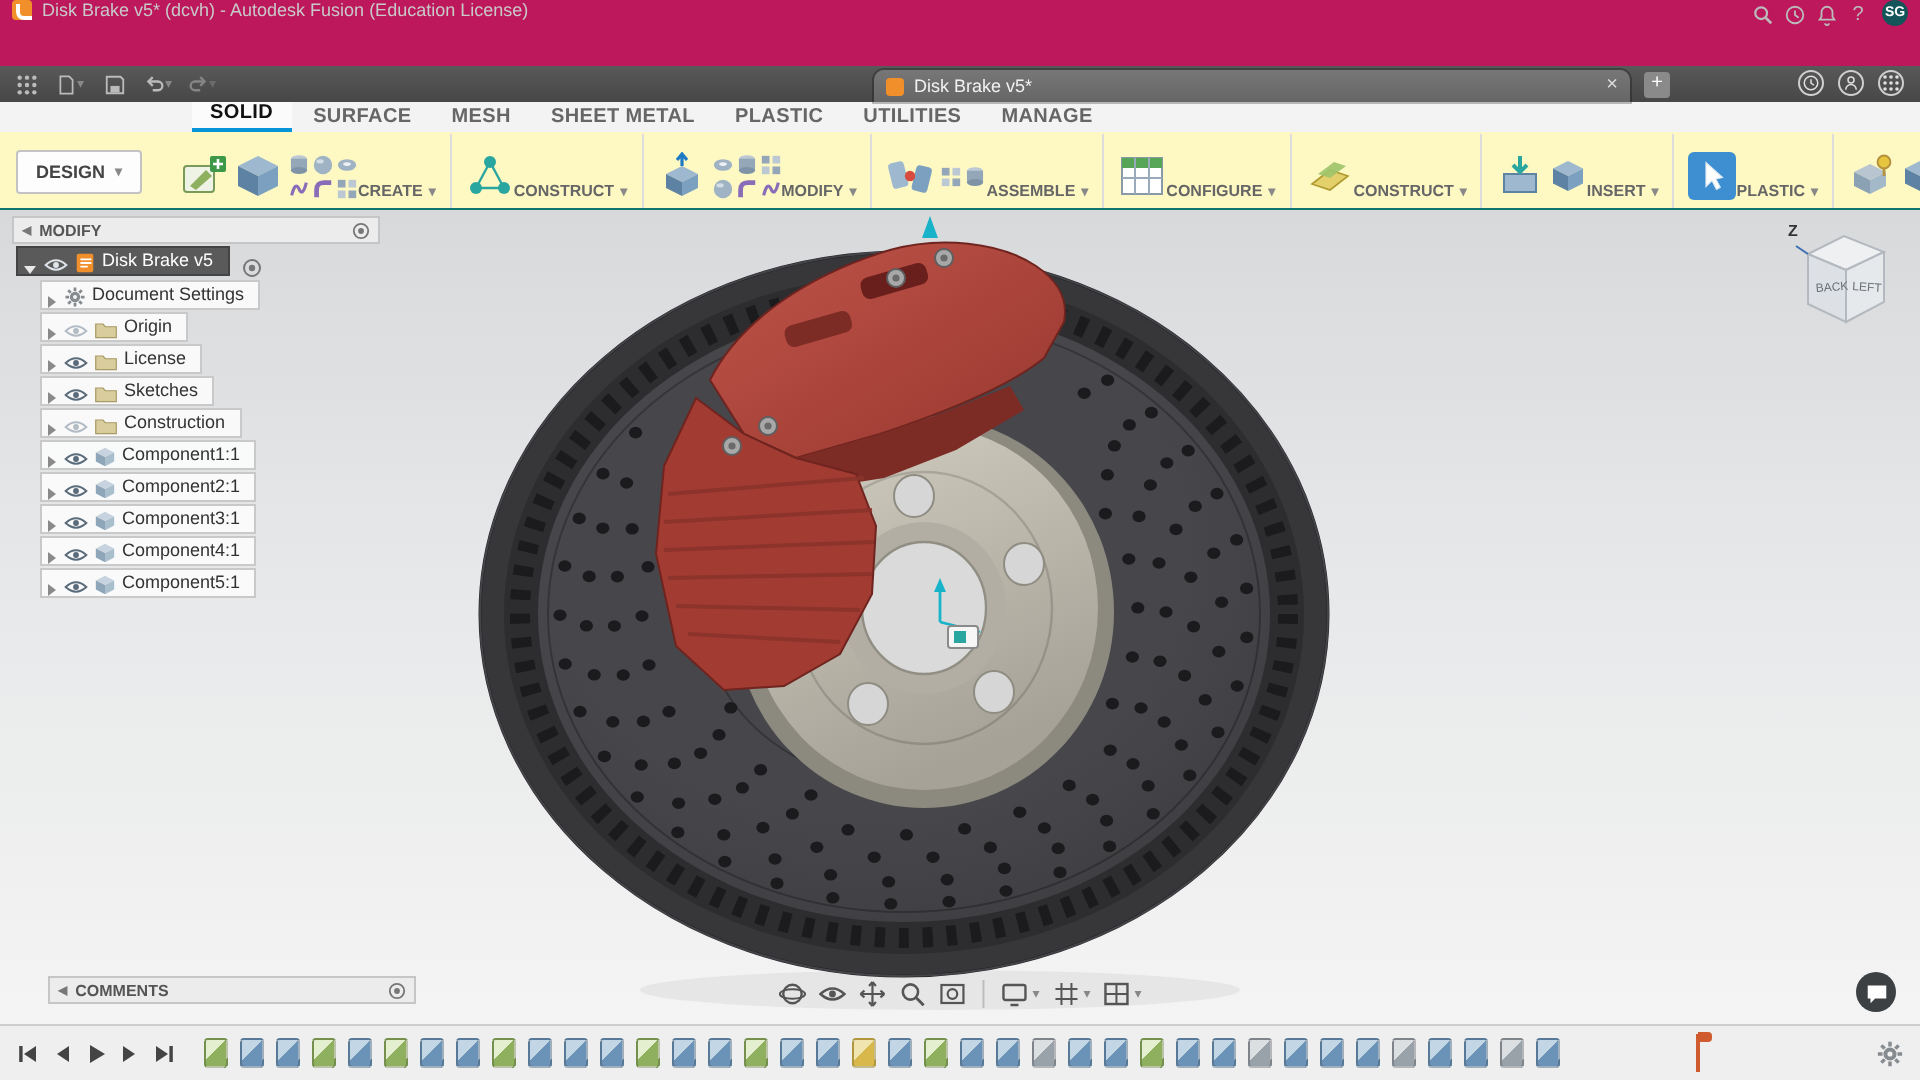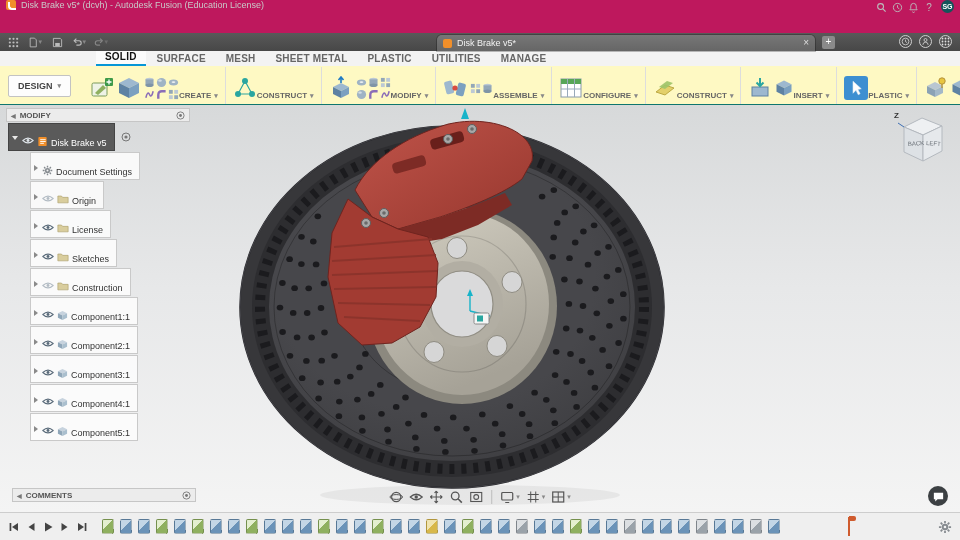--- a/index.html
+++ b/index.html
@@ -49,35 +49,35 @@
   
   .viewport{position:relative;flex:1;background:linear-gradient(180deg,#d7d9da 0%,#e7e8e9 45%,#f4f4f4 100%);overflow:hidden}
   .model-svg{position:absolute;inset:0}
 
   
   .browser{position:absolute;left:6px;top:3px;width:184px}
   .panel-hdr{display:flex;align-items:center;height:14px;background:#ececec;border:1px solid #c6c6c6;font-size:8px;font-weight:bold;color:#555;padding:0 4px;gap:4px}
   .panel-hdr .arr{font-size:6px;color:#777}
   .panel-hdr .sp{flex:1}
   .brow{display:block;line-height:0;margin-top:1px}
-  .brow-box{display:inline-flex;align-items:flex-start;gap:3px;background:rgba(252,252,252,.9);border:1px solid #c9c9c9;height:28px;padding:12px 7px 0 2px;font-size:9px;color:#333;line-height:14px}
-  .brow.child .brow-box{margin-left:24px}
+  .brow-box{display:inline-flex;align-items:flex-end;gap:3px;background:rgba(252,252,252,.9);border:1px solid #c9c9c9;height:15px;padding:12px 7px 0 2px;font-size:9px;color:#333;line-height:14px}
+  .brow.child .brow-box{margin-left:14px}
   .brow-box .caret{width:0;height:0;border-left:4px solid #8a8a8a;border-top:3px solid transparent;border-bottom:3px solid transparent;margin:0 1px}
   .brow-box.root{background:#5a5a5a;border-color:#444;color:#fff}
   .brow-box.root .caret{border-left:3px solid transparent;border-right:3px solid transparent;border-top:4px solid #e8e8e8;border-bottom:0}
   .eye{color:#5a6b7a}
   .eye.off{color:#b3bcc4}
   .dotc{margin-left:3px;vertical-align:middle}
 
   
   .viewcube{position:absolute;right:10px;top:6px;width:58px;height:56px}
   .vc-z{position:absolute;left:2px;top:0;font-size:8px;color:#333;font-weight:bold}
 
   
-  .comments{position:absolute;left:12px;bottom:10px;width:184px}
+  .comments{position:absolute;left:24px;bottom:10px;width:184px}
 
   
   .viewbar{position:absolute;left:50%;transform:translateX(-50%);bottom:8px;display:flex;align-items:center;gap:6px;color:#555}
   .vb-btn{display:flex;align-items:center;gap:2px}
   .vb-sep{width:1px;height:14px;background:#bdbdbd;margin:0 2px}
 
   
   .chatbubble{position:absolute;right:12px;bottom:6px;width:20px;height:20px;border-radius:50%;background:#3c4043;display:flex;align-items:center;justify-content:center}
 
   

